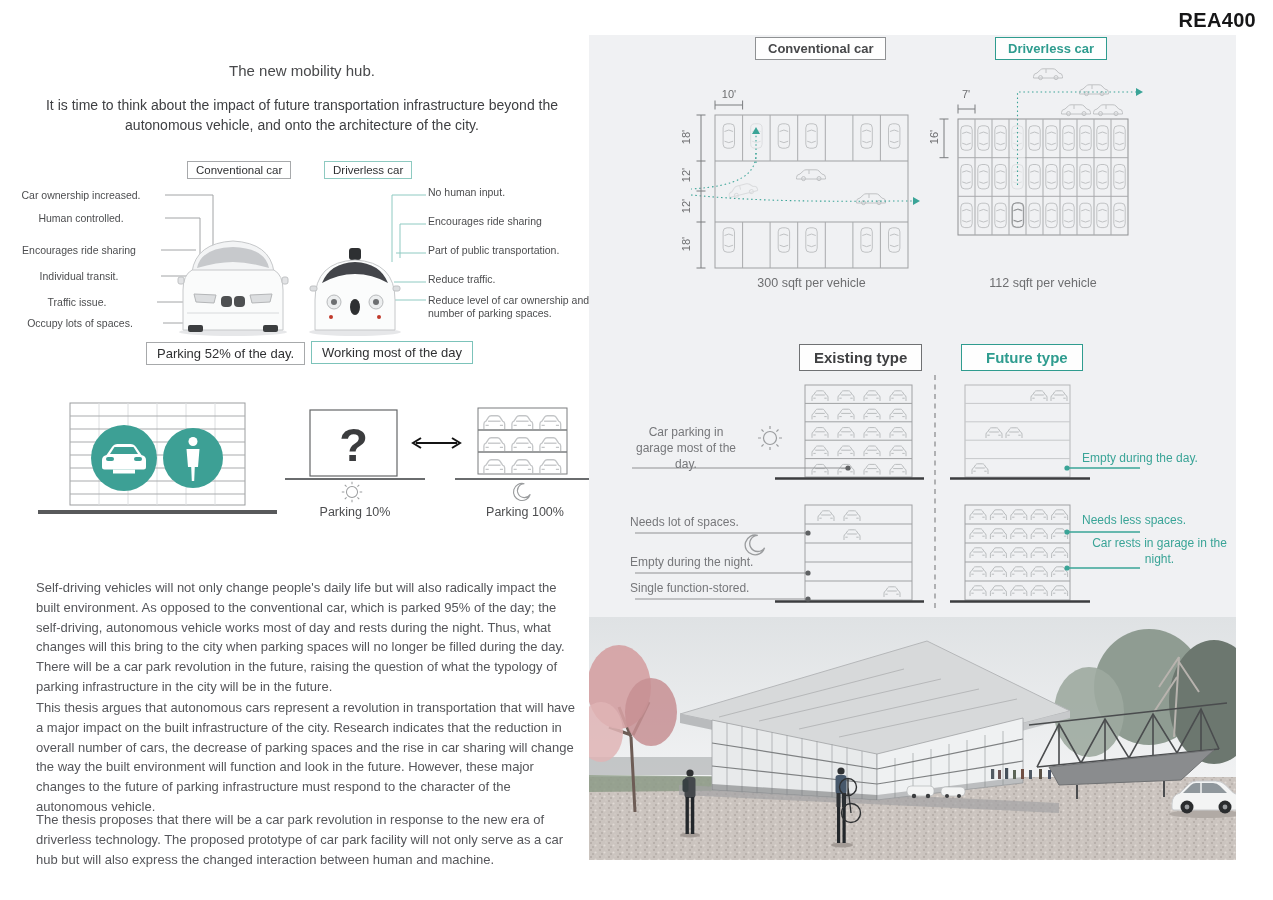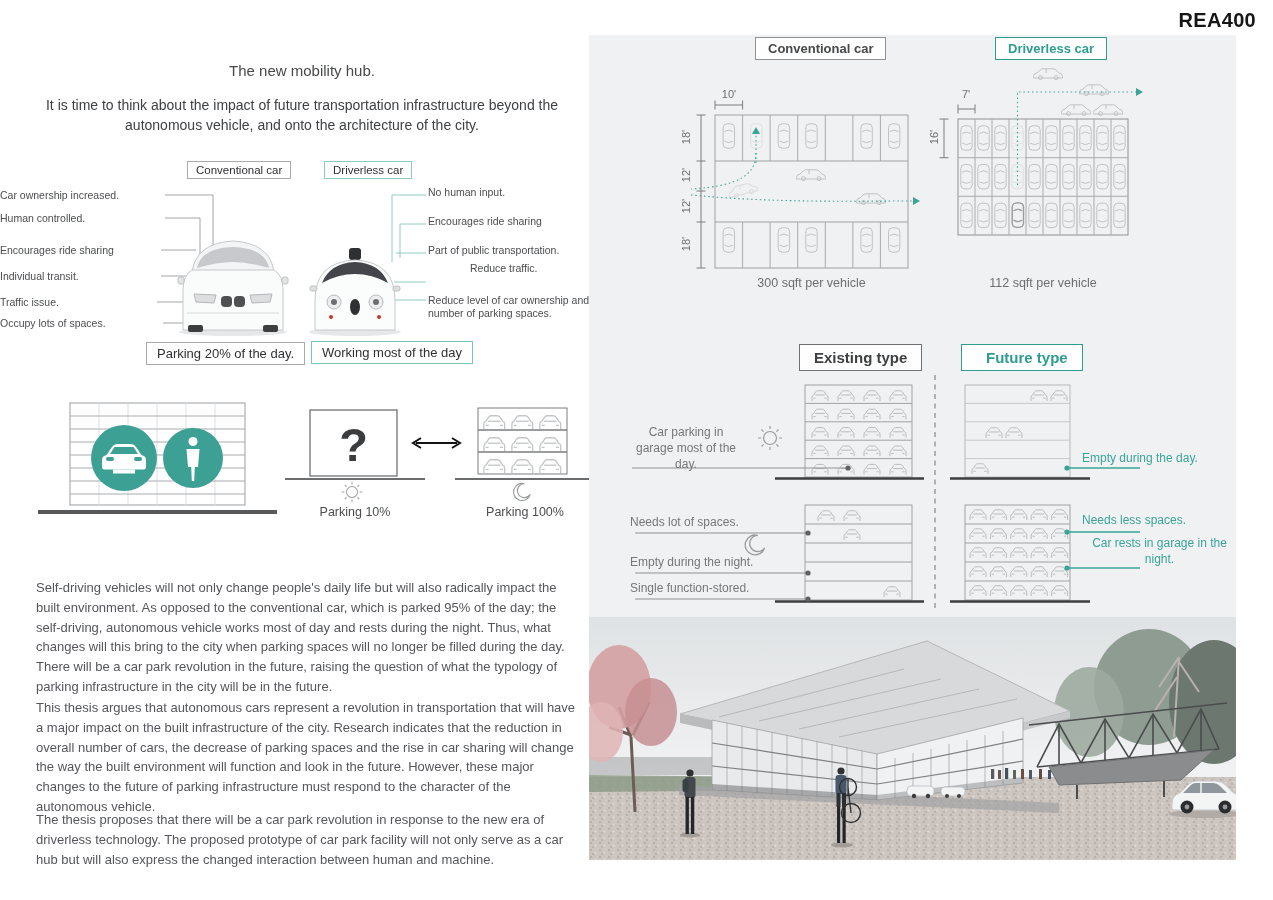--- a/index.html
+++ b/index.html
@@ -9,21 +9,21 @@
   .title{position:absolute;top:35px;left:0;width:604px;text-align:center;font-size:17.5px;font-weight:bold;color:#1d1d1f;}
   .subtitle{position:absolute;top:62px;left:0;width:604px;text-align:center;font-size:15px;color:#48494b;}
   .intro{position:absolute;top:95px;left:17px;width:570px;text-align:center;font-size:14px;line-height:1.45;color:#3f4043;}
   
   .lblbox{position:absolute;border:1px solid #a7a9ab;background:#fff;padding:2px 8px;font-size:11.5px;color:#2f3032;white-space:nowrap;}
   .lblbox.teal{border-color:#8ecac1;}
   .statbox{position:absolute;border:1px solid #a7a9ab;background:#fff;padding:3px 10px;font-size:13px;color:#2f3032;white-space:nowrap;}
   .statbox.teal{border-color:#7cc3ba;}
   
   .callout{position:absolute;font-size:10.5px;color:#4c4d4f;line-height:1.25;}
-  .co-l{text-align:left;}
+  .co-l{text-align:center;}
   
   .para{position:absolute;left:36px;width:548px;font-size:13px;line-height:1.52;color:#55565a;}
   
   .panel{position:absolute;left:589px;top:35px;width:647px;height:825px;background:#f0f1f3;}
   .hdrbox{position:absolute;border:1.5px solid #8f9193;background:rgba(255,255,255,.92);padding:3px 12px;font-size:13px;font-weight:bold;color:#47484a;white-space:nowrap;}
   .hdrbox.teal{border-color:#2f9c8f;color:#2f9c8f;}
   .typebox{position:absolute;border:1.5px solid #6f7173;background:rgba(255,255,255,.92);padding:4px 14px;font-size:15px;font-weight:bold;color:#3f4042;white-space:nowrap;}
   .typebox.teal{border-color:#2f9c8f;color:#2f9c8f;}
   .cap{position:absolute;font-size:12.5px;color:#6d6e70;text-align:center;}
   .dim{position:absolute;font-size:11px;color:#6d6e70;text-align:center;width:50px;}
@@ -74,21 +74,21 @@
   <div class="callout co-l" style="left:0;width:162px;top:189px;">Car ownership increased.</div>
   <div class="callout co-l" style="left:0;width:162px;top:212px;">Human controlled.</div>
   <div class="callout co-l" style="left:0;width:158px;top:244px;">Encourages ride sharing</div>
   <div class="callout co-l" style="left:0;width:158px;top:270px;">Individual transit.</div>
   <div class="callout co-l" style="left:0;width:154px;top:296px;">Traffic issue.</div>
   <div class="callout co-l" style="left:0;width:160px;top:317px;">Occupy lots of spaces.</div>
 
   <div class="callout" style="left:428px;width:170px;top:186px;">No human input.</div>
   <div class="callout" style="left:428px;width:170px;top:215px;">Encourages ride sharing</div>
   <div class="callout" style="left:428px;width:175px;top:244px;">Part of public transportation.</div>
-  <div class="callout" style="left:428px;width:170px;top:262px;margin-left:42px;">Reduce traffic.</div>
+  <div class="callout" style="left:428px;width:170px;top:273px;">Reduce traffic.</div>
   <div class="callout" style="left:428px;width:168px;top:294px;">Reduce level of car ownership and number of parking spaces.</div>
 
   <svg style="left:0;top:150px;" width="604" height="200" viewBox="0 0 604 200">
     <g stroke="#a2a4a6" fill="none" stroke-width="1">
       <path d="M165,45 H213 V118"></path>
         <path d="M165,68 H200 V118"></path>
         <path d="M161,100 H196"></path>
       <path d="M161,126 H190"></path>
         <path d="M157,152 H186 V142"></path>
         <path d="M163,173 H200 V166"></path>
@@ -125,21 +125,21 @@
       <circle cx="334" cy="152" r="7" fill="#eceeef" stroke="#b8babc"></circle>
         <circle cx="334" cy="152" r="3" fill="#6d6f71"></circle>
       <circle cx="376" cy="152" r="7" fill="#eceeef" stroke="#b8babc"></circle>
         <circle cx="376" cy="152" r="3" fill="#6d6f71"></circle>
       <ellipse cx="355" cy="157" rx="5" ry="8" fill="#2e3032"></ellipse>
       <circle cx="331" cy="167" r="2" fill="#c0392b"></circle>
         <circle cx="379" cy="167" r="2" fill="#c0392b"></circle>
     </g>
   </svg>
 
-  <div class="statbox" style="left:146px;top:342px;">Parking 20% of the day.</div>
+  <div class="statbox" style="left:146px;top:342px;">Parking 52% of the day.</div>
   <div class="statbox teal" style="left:311px;top:341px;">Working most of the day</div>
 
   <svg style="left:0;top:395px;" width="604" height="135" viewBox="0 0 604 135">
     <rect x="70" y="8" width="175" height="102" fill="#ffffff" stroke="#9b9d9f"></rect>
     <g stroke="#dcdee0">
         <path d="M99,8 V110 M128,8 V110 M157,8 V110 M186,8 V110 M215,8 V110"></path>
       </g>
     <g stroke="#a9abad" stroke-width="1.2">
       <path d="M70,21 H245 M70,34 H245 M70,47 H245 M70,60 H245 M70,73 H245 M70,86 H245 M70,99 H245"></path>
     </g>

